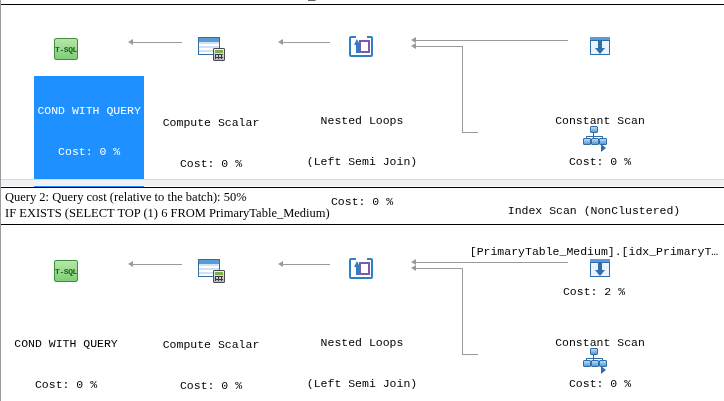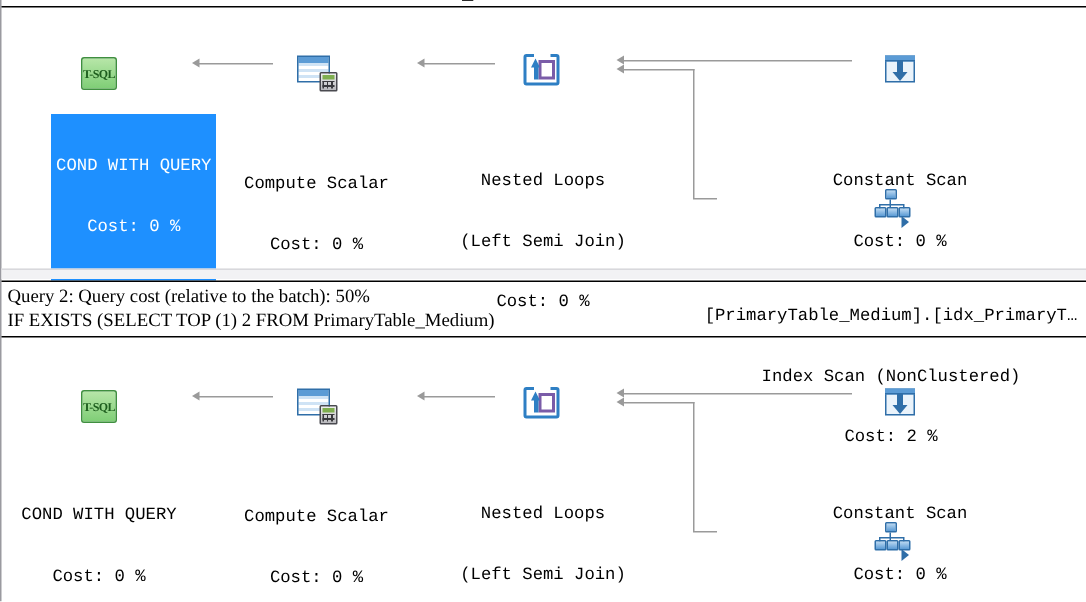--- a/index.html
+++ b/index.html
@@ -68,21 +68,21 @@
   
   .ic-tsql{
     width:24px;height:22px;margin:2px auto 4px auto;
     background:linear-gradient(#b7e6a8,#7fce76);
     border:1px solid #3f8f3f;
     border-radius:2px;
     box-sizing:border-box;
     display:flex;align-items:center;justify-content:center;
   }
   .ic-tsql i{
-    font-family:Liberation Serif, serif;
+    font-family:Liberation Mono, monospace;
     font-style:normal;font-weight:bold;font-size:8px;
     color:#1d5d1d;letter-spacing:-0.4px;
   }
 
   
   .ic-compute{width:28px;height:24px;margin:1px auto 4px auto;position:relative;}
   .ic-compute .tbl{
     position:absolute;left:1px;top:0;width:22px;height:18px;
     background:#ffffff;
     border:1px solid #2f6ea8;
@@ -252,32 +252,32 @@
   </div>
 
   <div class="node" style="left:468px;top:100px;width:252px;">
     <div class="ic-index">
       <span class="n top"></span><span class="vbar"></span><span class="hbar"></span>
       <span class="l1"></span><span class="l3"></span>
       <span class="n b1"></span><span class="n b2"></span><span class="n b3"></span>
       <span class="tail"></span>
     </div>
     <div class="lbl">
+      <span class="ln">Index Scan (NonClustered)</span>
       <span class="ln">[PrimaryTable_Medium].[idx_PrimaryT…</span>
-      <span class="ln">Index Scan (NonClustered)</span>
       <span class="ln">Cost: 2 %</span>
     </div>
   </div>
 
   <div class="band" style="top:179px;height:7px;"></div>
   <div class="rule-soft" style="top:179px;"></div>
   <div class="rule" style="top:187px;"></div>
 
   <div class="qheader" style="left:5px;top:190px;">Query 2: Query cost (relative to the batch): 50%</div>
-  <div class="qheader" style="left:5px;top:206px;">IF EXISTS (SELECT TOP (1) 2 FROM PrimaryTable_Medium)</div>
+  <div class="qheader" style="left:5px;top:206px;">IF EXISTS (SELECT TOP (1) 6 FROM PrimaryTable_Medium)</div>
 
   <div class="rule" style="top:224px;"></div>
 
   <div class="conn-h" style="left:132px;top:264px;width:50px;"></div>
   <div class="arrow-l" style="left:128px;top:261px;"></div>
 
   <div class="conn-h" style="left:282px;top:264px;width:48px;"></div>
   <div class="arrow-l" style="left:278px;top:261px;"></div>
 
   <div class="conn-h" style="left:416px;top:262px;width:152px;"></div>

